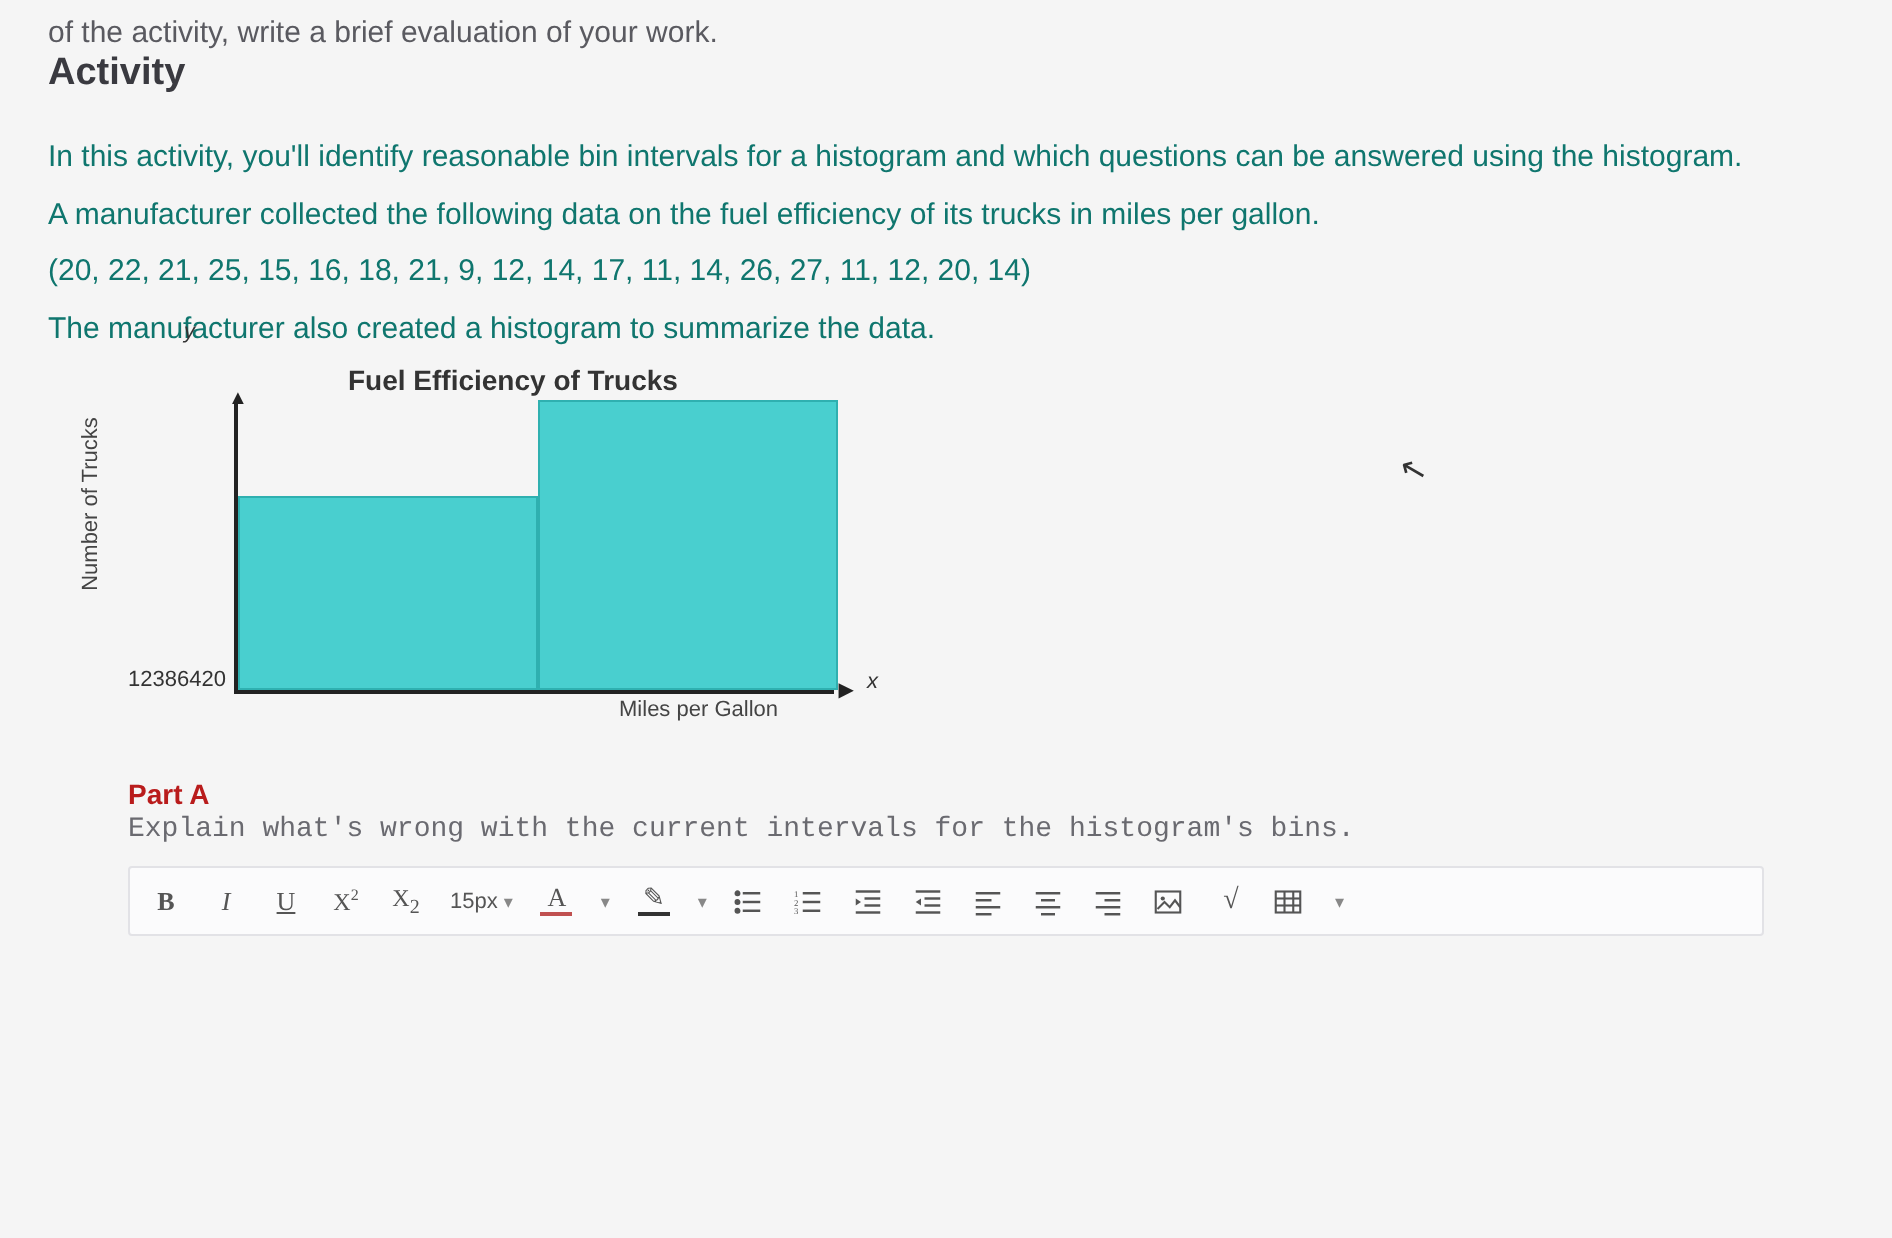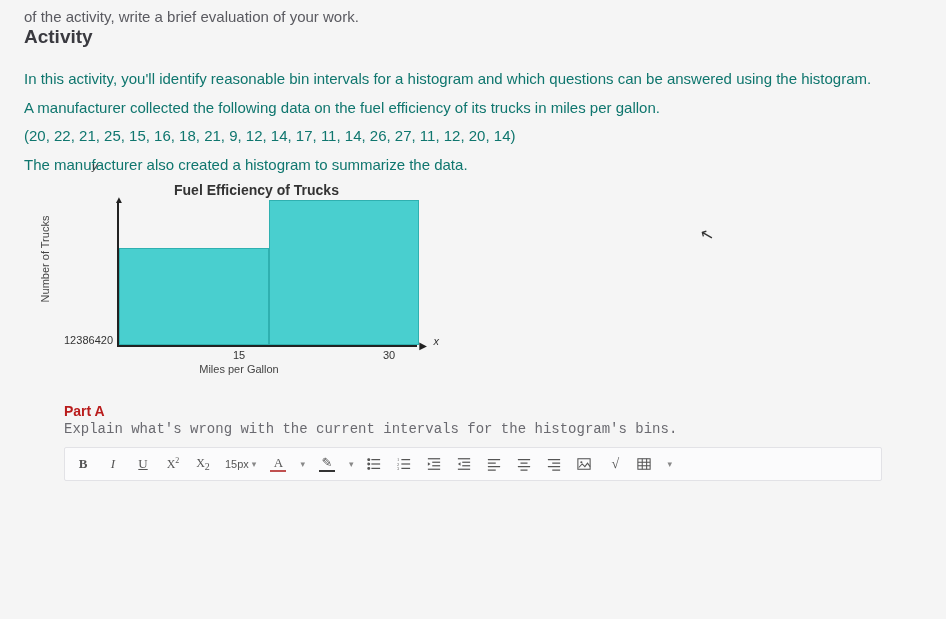--- a/index.html
+++ b/index.html
@@ -36,21 +36,21 @@
       background: #49cfcf;
       border: 1px solid #2fb0b0;
     }
     .axis-arrow-y { position: absolute; left: -5px; top: -8px; font-size: 10px; color: #222; }
     .axis-arrow-x { position: absolute; right: -10px; bottom: -6px; font-size: 10px; color: #222; }
     .axis-letter-y { position: absolute; left: -2px; top: -22px; font-size: 11px; font-style: italic; color: #333; }
     .axis-letter-x { position: absolute; right: -22px; bottom: -2px; font-size: 11px; font-style: italic; color: #333; }
     .xtick-row { display: flex; margin-left: 25px; }
     .xtick-space { width: 300px; position: relative; height: 14px; font-size: 11px; color: #333; }
     .xtick { position: absolute; top: 2px; transform: translateX(-50%); }
-    .xlabel { text-align: center; font-size: 11px; color: #444; margin-left: 25px; width: 300px; margin-top: 2px; }
+    .xlabel { text-align: right; font-size: 11px; color: #444; margin-left: 25px; width: 300px; margin-top: 2px; }
     .part-section { margin-top: 28px; margin-left: 40px; margin-right: 40px; }
     .part-heading { font-weight: bold; font-size: 14px; color: #b91c1c; margin-bottom: 2px; }
     .part-text { font-size: 14px; color: #6a6a70; margin-bottom: 10px; font-family: Liberation Mono, monospace; }
     .toolbar {
       display: flex;
       align-items: center;
       gap: 14px;
       padding: 8px 10px;
       background: #fbfbfc;
       border: 1px solid #e2e2e6;
@@ -108,26 +108,20 @@
       <div class="tick"><span>0</span></div>
     </div>
     <div class="plot-area" id="plot-area">
       <div class="axis-arrow-y">▲</div>
       <div class="axis-arrow-x">▶</div>
       <div class="axis-letter-x">x</div>
     <div class="bar" style="left: 0px; width: 150px; height: 96.6667px;"></div>
         <div class="bar" style="left: 150px; width: 150px; height: 145px;"></div>
       </div>
   </div>
-  <div class="xtick-row">
-    <div class="xtick-space" id="xtick-space">
-        <span class="xtick" style="left: 50%;">15</span>
-        <span class="xtick" style="left: 100%;">30</span>
-      </div>
-  </div>
   <div class="xlabel">Miles per Gallon</div>
 </div>
 
 <div class="part-section">
   <div class="part-heading">Part A</div>
   <div class="part-text">Explain what's wrong with the current intervals for the histogram's bins.</div>
 
   <div class="toolbar">
     <span class="tb-btn tb-bold">B</span>
     <span class="tb-btn tb-italic">I</span>

